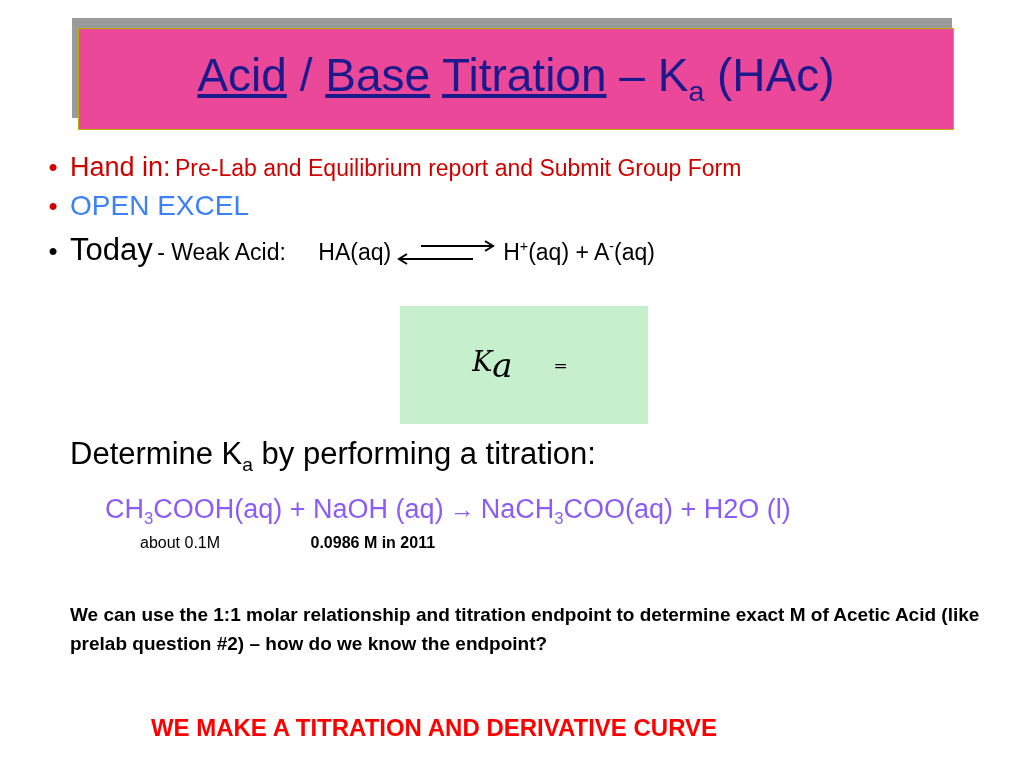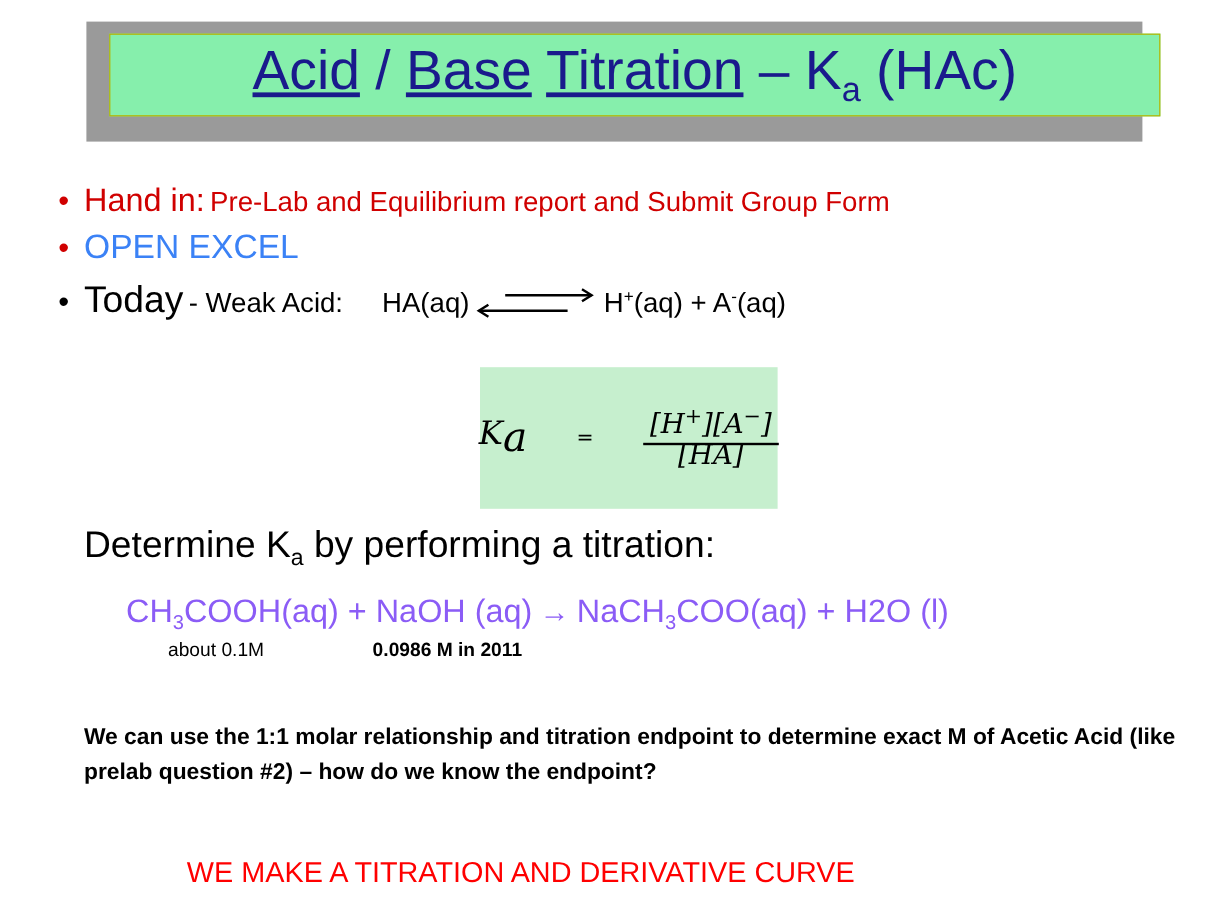--- a/index.html
+++ b/index.html
@@ -19,25 +19,25 @@
   .title-shadow {
     position: absolute;
     left: 72px;
     top: 18px;
     width: 880px;
     height: 100px;
     background: #9a9a9a;
   }
   .title-box {
     position: absolute;
-    left: 91px;
+    left: 78px;
     top: 28px;
     width: 876px;
-    height: 69px;
-    background: #86efac;
+    height: 102px;
+    background: #ec4899;
     border: 1px solid #b4b400;
     box-sizing: border-box;
     display: flex;
     align-items: center;
     justify-content: center;
   }
   .title-text {
     font-size: 46px;
     color: #1a1a8c;
     white-space: nowrap;
@@ -213,20 +213,21 @@
 
   
   .footer-red {
     position: absolute;
     left: 0;
     top: 714px;
     width: 868px;
     text-align: center;
     font-size: 24px;
     color: #ff0000;
+    font-weight: bold;
   }
 </style>
 </head>
 <body>
 
 <div class="title-shadow"></div>
 <div class="title-box">
   <div class="title-text">
     <span class="u">Acid</span><span> / </span><span class="u">Base</span><span> </span><span class="u">Titration</span><span> – K</span><span class="sub">a</span><span> (HAc)</span>
   </div>
@@ -264,24 +265,20 @@
       </span>
     </div>
   </div>
 
 </div>
 
 <div class="ka-box">
   <div class="ka-inner">
     <span class="ka-lhs"><span>K</span><span class="ka-a">a</span></span>
     <span class="ka-eq">=</span>
-    <span class="frac">
-      <span class="num"><span>[H</span><sup>+</sup><span>]</span><span>[A</span><sup>−</sup><span>]</span></span>
-      <span class="den">[HA]</span>
-    </span>
   </div>
 </div>
 
 <div class="determine">
   <span>Determine K</span><sub>a</sub><span> by performing a titration:</span>
 </div>
 
 <div class="reaction">
   <span>CH</span><sub>3</sub><span>COOH(aq) + NaOH (aq)</span><span class="arrow">→</span><span>NaCH</span><sub>3</sub><span>COO(aq) + H2O (l)</span>
 </div>

